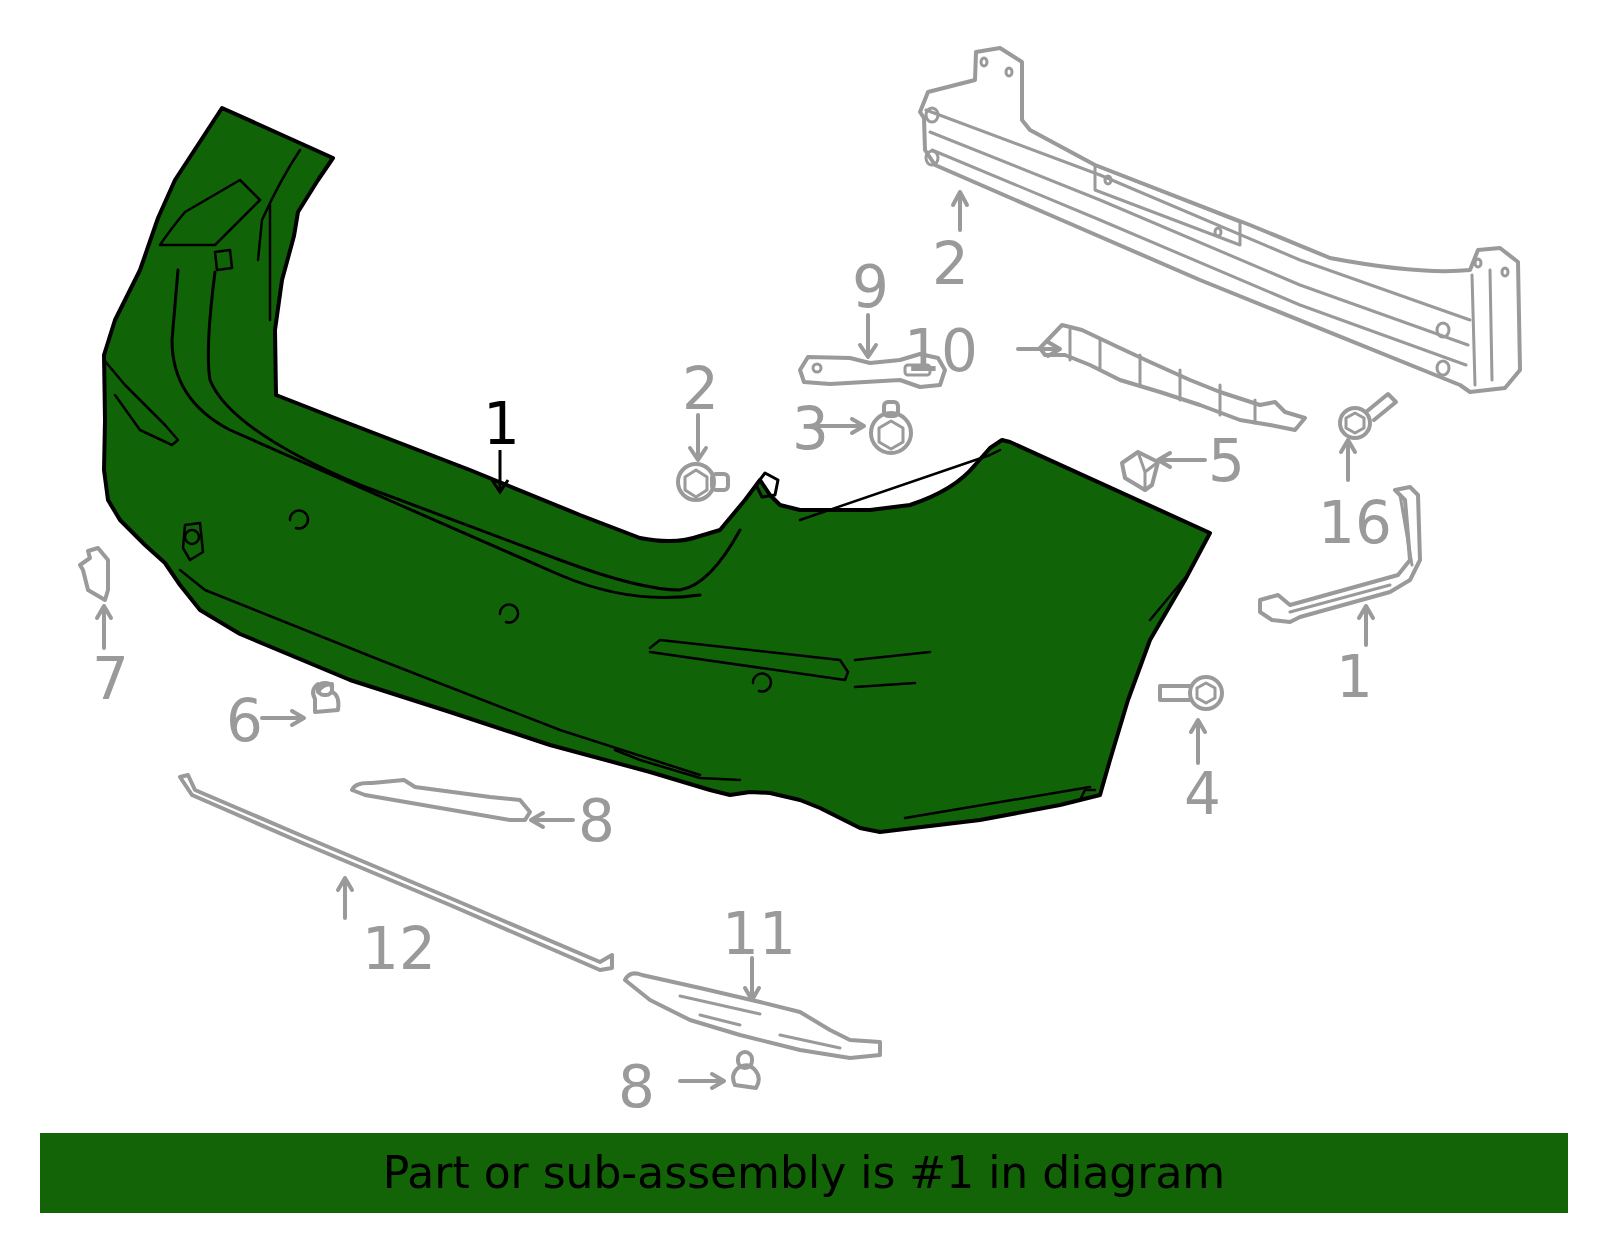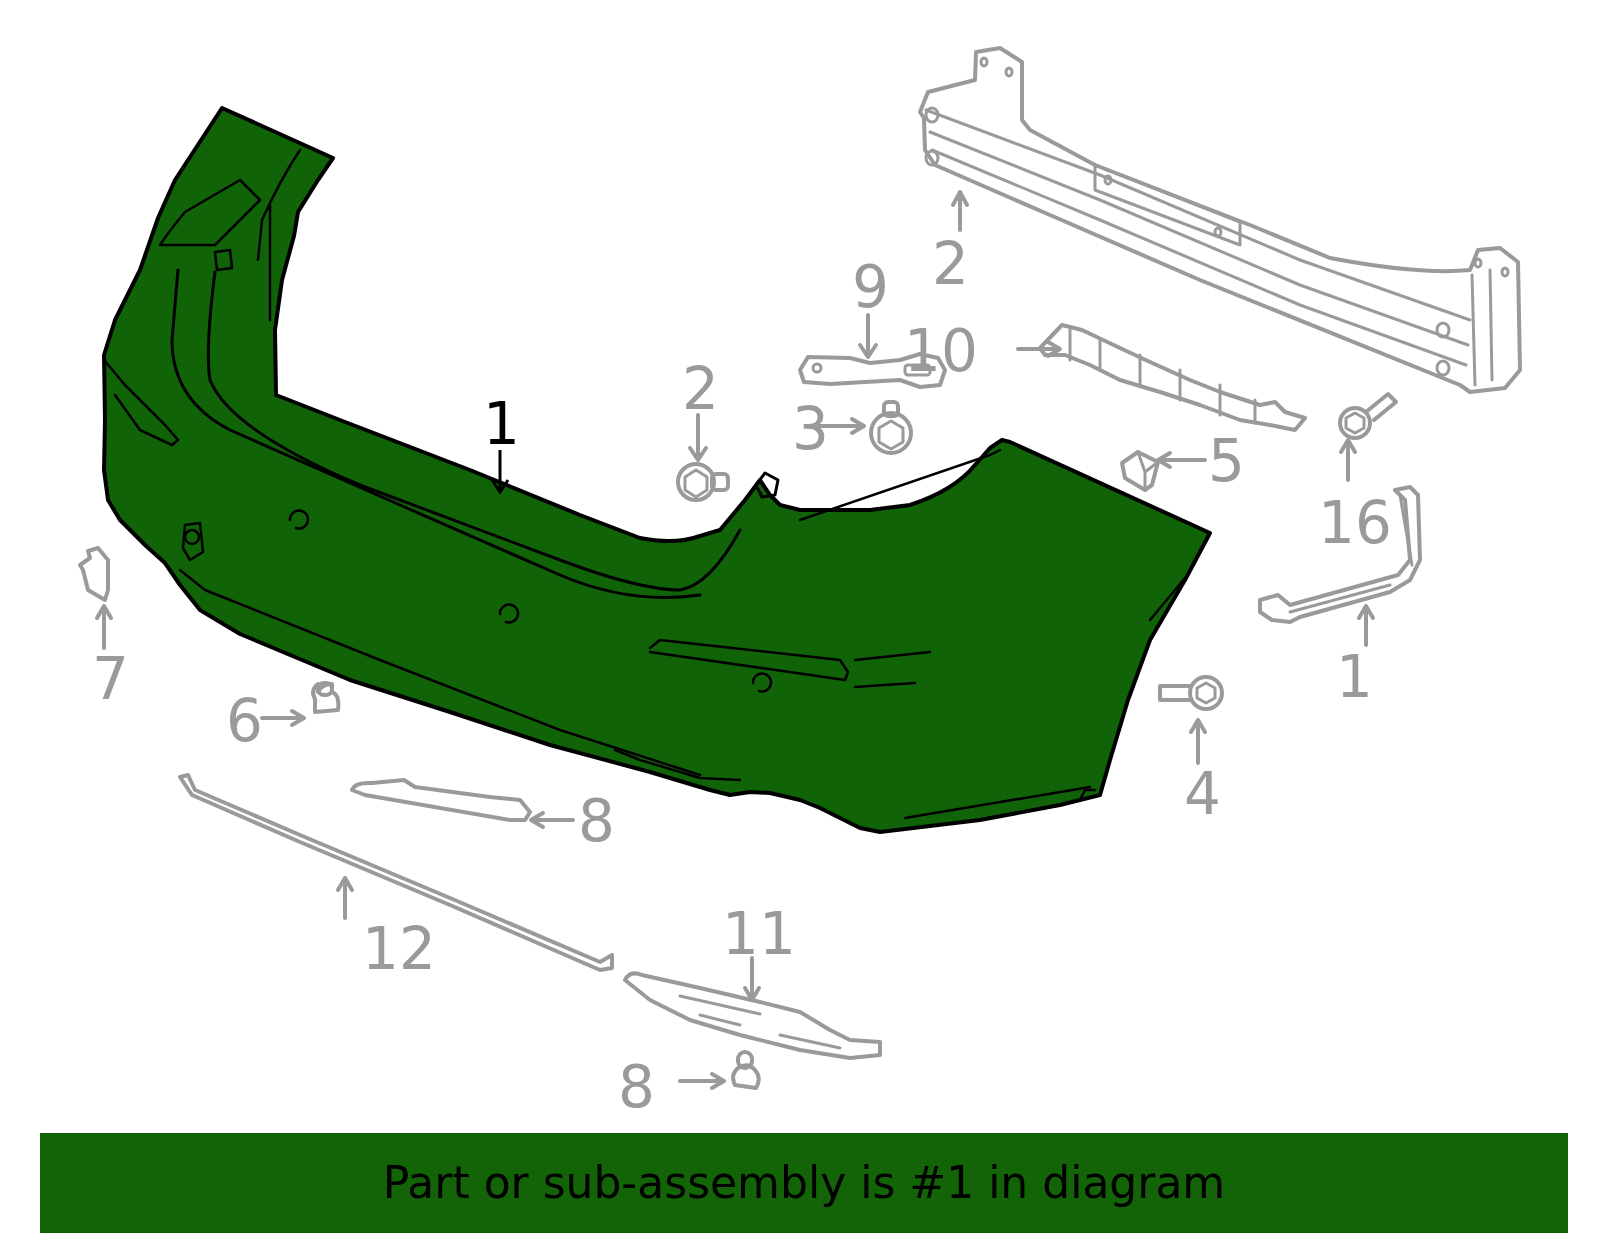--- a/index.html
+++ b/index.html
@@ -1,20 +1,20 @@
 <!DOCTYPE html>
 <html><head>
 <meta charset="utf-8">
 <style>
   html, body { margin: 0; padding: 0; background: #ffffff; }
   body { width: 1600px; height: 1249px; position: relative; overflow: hidden; font-family: "DejaVu Sans", sans-serif; }
   #diagram { position: absolute; left: 0; top: 0; width: 1600px; height: 1130px; }
   .callout { position: absolute; font-family: "DejaVu Sans", sans-serif; font-size: 58px; line-height: 1; color: #9a9a9a; }
   .callout.main { color: #000000; }
-  .banner { position: absolute; left: 40px; top: 1133px; width: 1528px; height: 100px; background: #136307; display: flex; flex-direction: column; align-items: center; justify-content: center; }
+  .banner { position: absolute; left: 40px; top: 1133px; width: 1528px; height: 80px; background: #136307; display: flex; flex-direction: column; align-items: center; justify-content: center; }
   .banner-line { font-family: "DejaVu Sans", sans-serif; font-size: 44px; line-height: 50px; color: #000000; white-space: nowrap; }
   .g { fill: none; stroke: #9a9a9a; stroke-width: 4; stroke-linejoin: round; stroke-linecap: round; }
   .gt { fill: none; stroke: #9a9a9a; stroke-width: 3; stroke-linejoin: round; stroke-linecap: round; }
   .bk { fill: none; stroke: #000; stroke-width: 3; stroke-linejoin: round; stroke-linecap: round; }
   .bkt { fill: none; stroke: #000; stroke-width: 2.5; stroke-linejoin: round; stroke-linecap: round; }
 </style>
 </head>
 <body>
 
 <svg id="diagram" viewBox="0 0 1600 1130" xmlns="http://www.w3.org/2000/svg">

